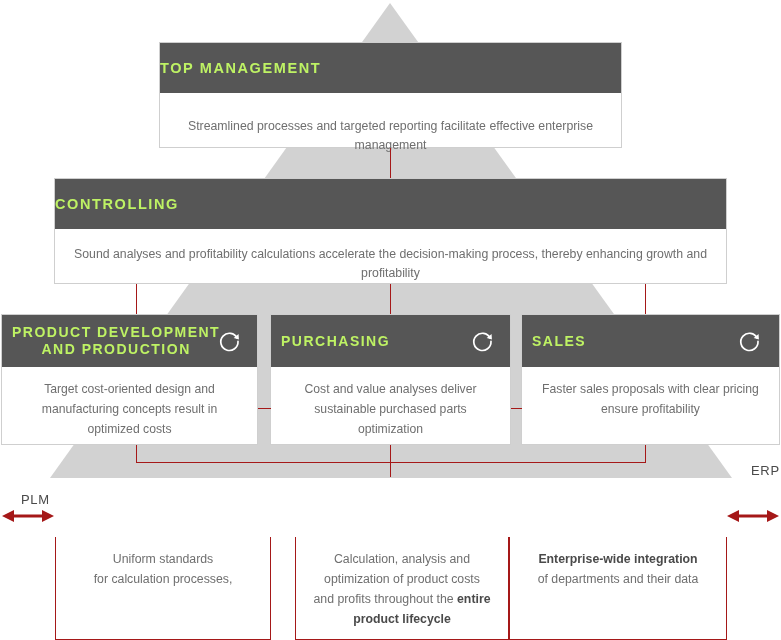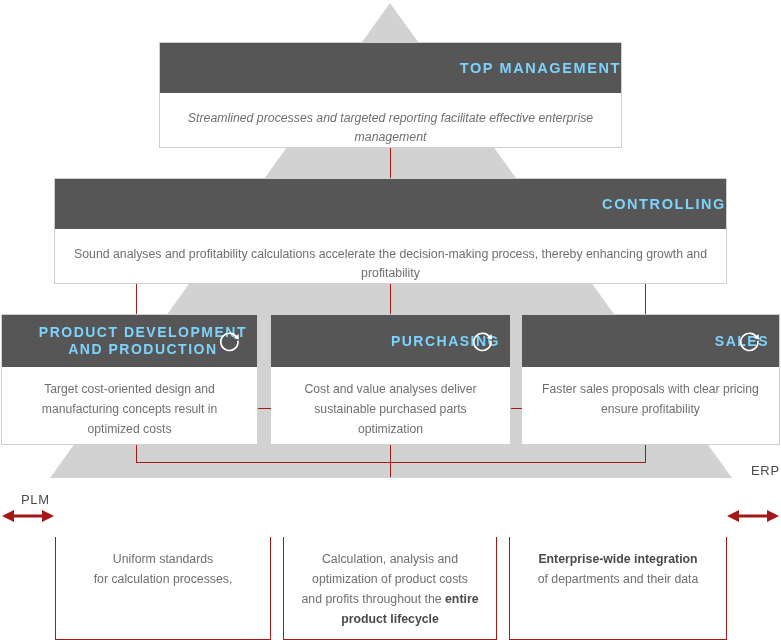--- a/index.html
+++ b/index.html
@@ -29,45 +29,45 @@
 
   
   .card {
     position: absolute;
     box-sizing: border-box;
     background: #ffffff;
     border: 1px solid #cfcfcf;
   }
   .card-head {
     background: #565656;
-    color: #7dd3fc;
+    color: #bef264;
     box-sizing: border-box;
     display: flex;
     align-items: center;
-    justify-content: flex-end;
+    justify-content: flex-start;
     position: relative;
     letter-spacing: 1.6px;
     font-size: 14.5px;
     font-weight: 700;
     text-align: center;
   }
   .card-body {
     box-sizing: border-box;
     color: #6f6f6f;
     font-size: 12.3px;
     line-height: 19px;
     text-align: center;
     padding: 13px 14px 10px 14px;
     display: block;
   }
 
   
   #top-management { left: 159px; top: 42px; width: 463px; height: 106px; }
   #top-management .card-head { height: 50px; width: 100%; }
-  #top-management .card-body { padding-top: 16px; font-style: italic; }
+  #top-management .card-body { padding-top: 24px; }
 
   
   #controlling { left: 54px; top: 178px; width: 673px; height: 106px; }
   #controlling .card-head { height: 50px; width: 100%; }
   #controlling .card-body { padding-top: 16px; }
 
   
   .mid { top: 314px; height: 131px; }
   #mid-pdp  { left: 1px;   width: 257px; }
   #mid-purch{ left: 270px; width: 241px; }
@@ -128,21 +128,21 @@
     background: #ffffff;
     border: 1px solid #a51818;
     border-top: none;
     color: #6f6f6f;
     font-size: 12.3px;
     line-height: 20px;
     text-align: center;
     padding: 12px 12px 0 12px;
   }
   #bot-1 { left: 55px;  width: 216px; }
-  #bot-2 { left: 283px; width: 214px; }
+  #bot-2 { left: 295px; width: 214px; }
   #bot-3 { left: 509px; width: 218px; }
   .bot b { color: #4a4a4a; font-weight: 700; }
 
   
   .conn {
     position: absolute;
     background: #a51818;
     pointer-events: none;
   }
   .v { width: 1px; }

